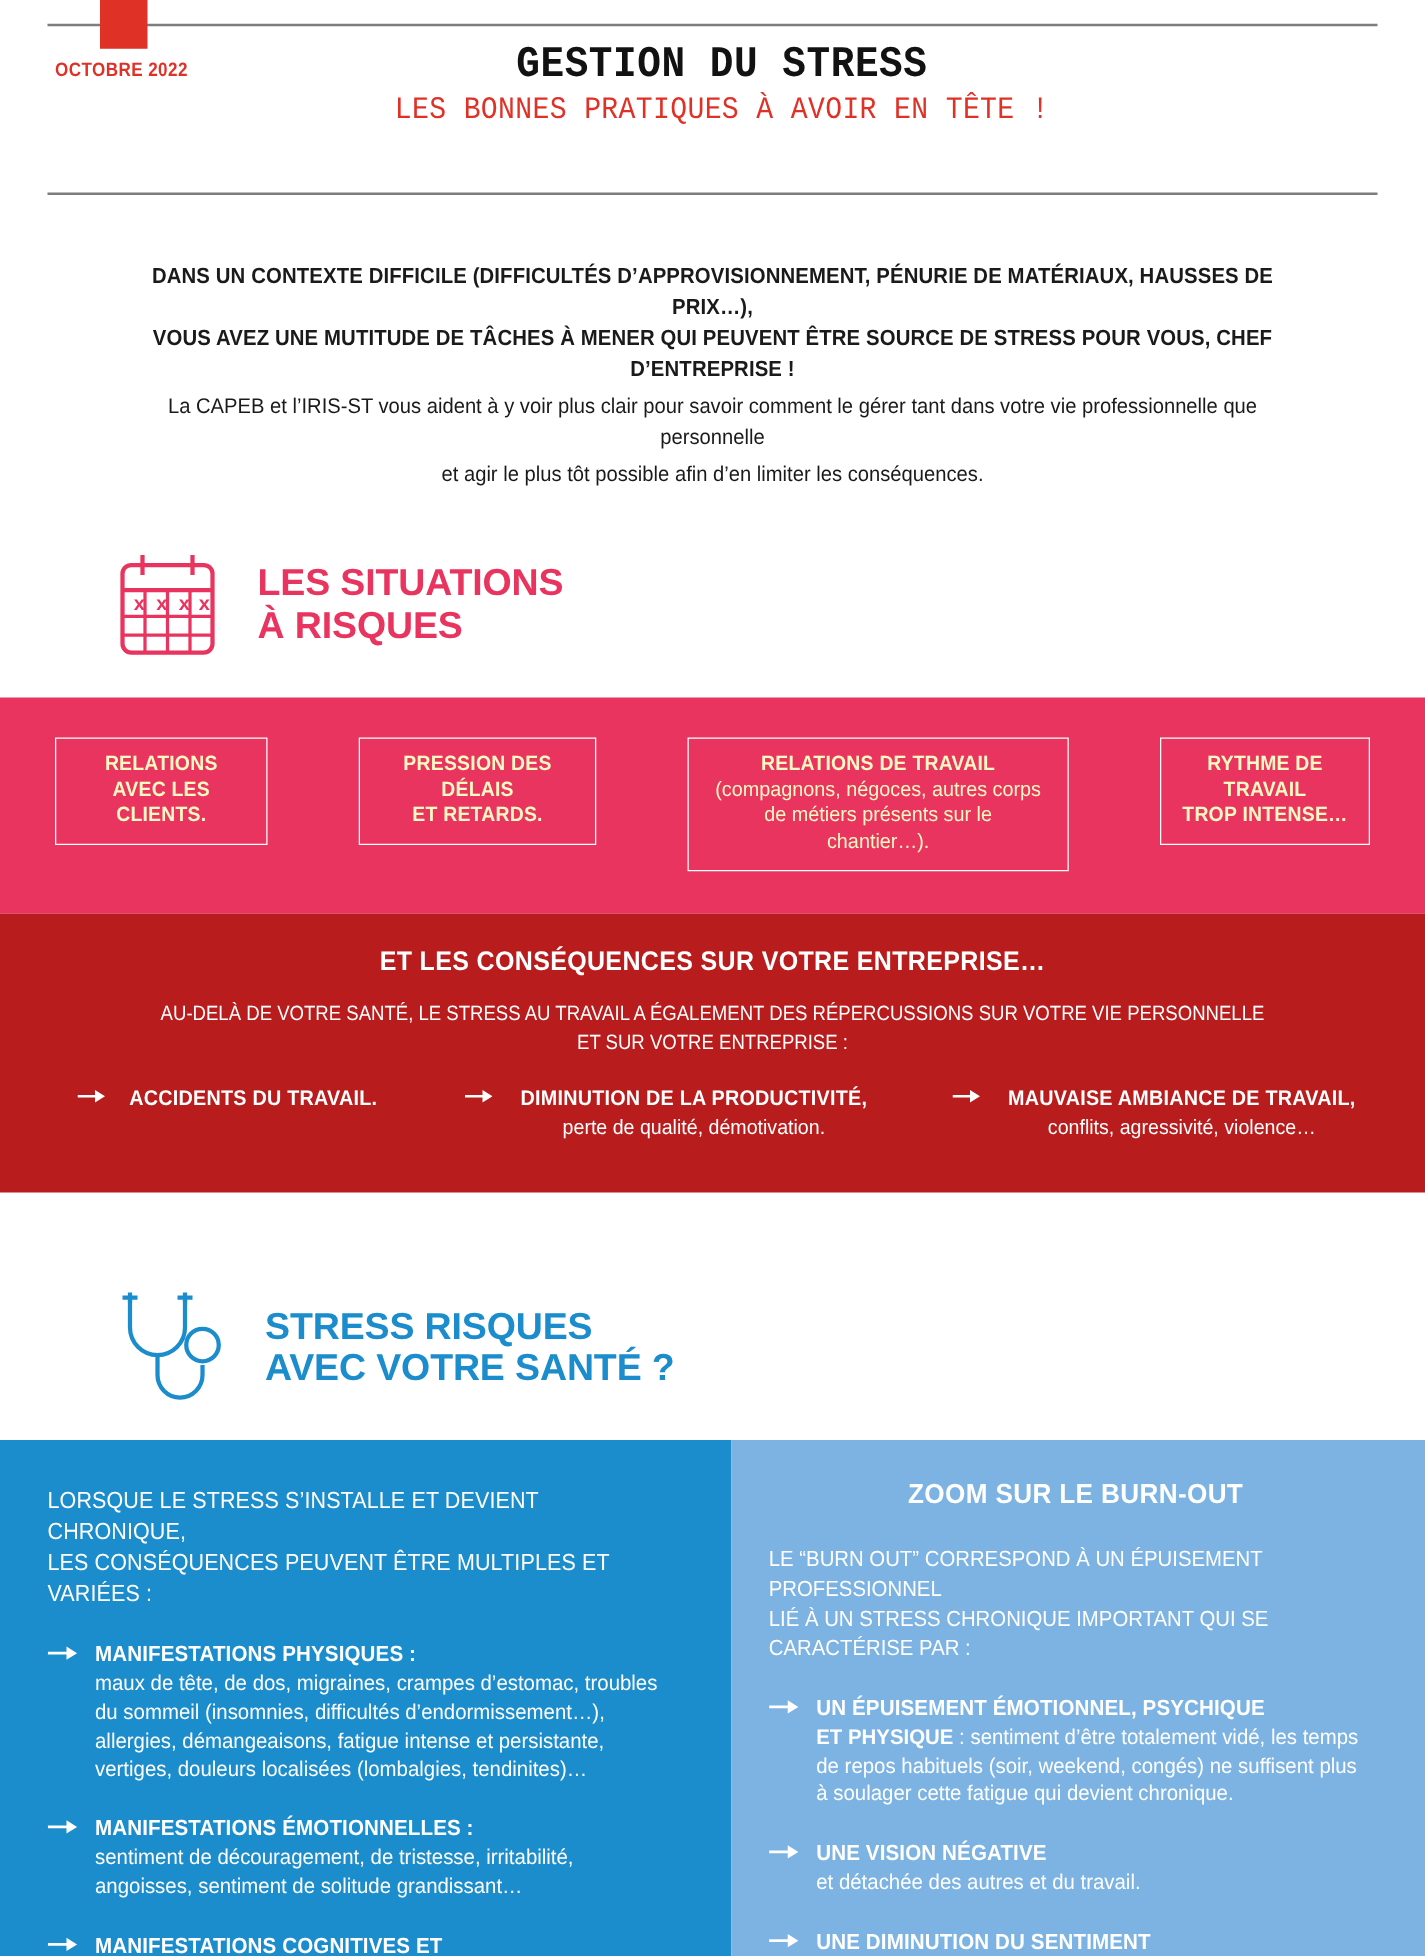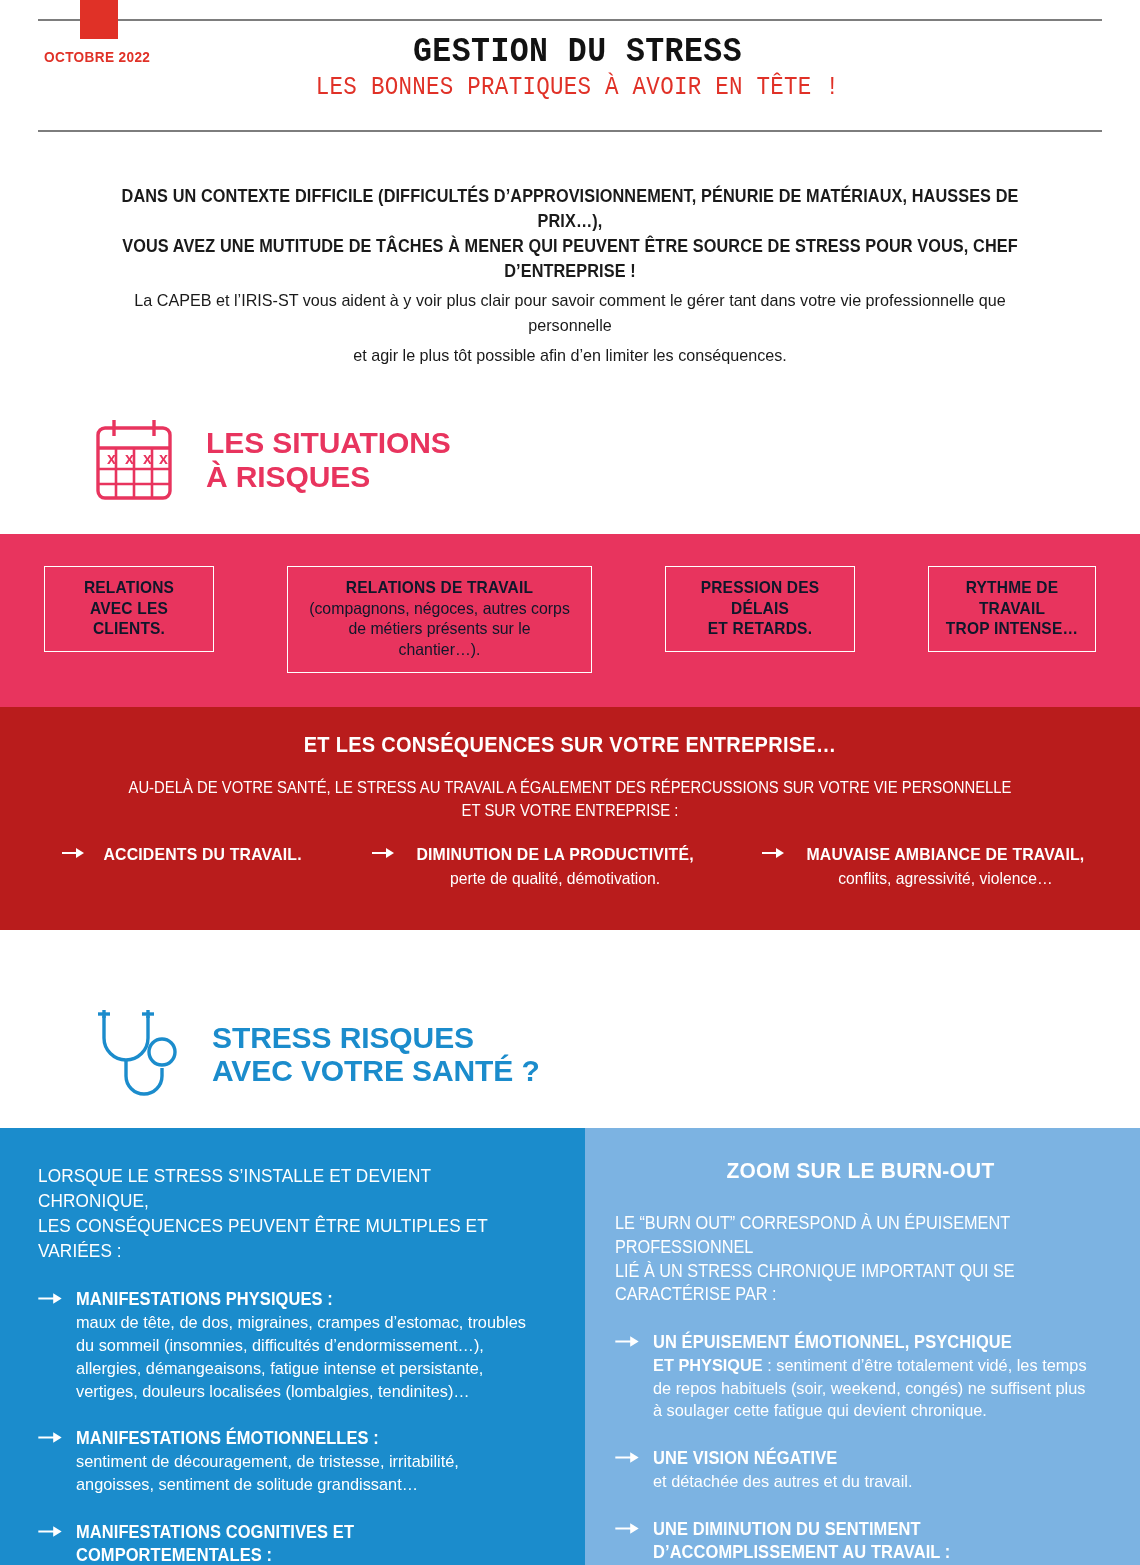--- a/index.html
+++ b/index.html
@@ -9,21 +9,21 @@
     height: 1565px;
     background: #ffffff;
     font-family: "Liberation Sans", sans-serif;
     overflow: hidden;
     position: relative;
   }
 
   
   .header {
     position: relative;
-    height: 132px;
+    height: 156px;
   }
   .red-block {
     position: absolute;
     left: 80px;
     top: 0;
     width: 38px;
     height: 39px;
     background: #e03127;
   }
   .rule-top {
@@ -129,21 +129,21 @@
     padding: 32px 44px 34px 44px;
   }
   .risk-row {
     display: flex;
     align-items: flex-start;
     justify-content: space-between;
     gap: 18px;
   }
   .risk-box {
     border: 1.6px solid #ffffff;
-    color: #0f172a;
+    color: #fef9c3;
     text-align: center;
     padding: 10px 12px 12px 12px;
     line-height: 1.26;
   }
   .risk-box .rb-title {
     font-size: 16.5px;
     font-weight: bold;
     letter-spacing: 0.2px;
     transform: scaleX(0.94);
   }
@@ -329,29 +329,29 @@
 </div>
 
 <div class="risk-banner">
   <div class="risk-row">
 
     <div class="risk-box rb1">
       <div class="rb-title">RELATIONS</div>
       <div class="rb-title">AVEC LES CLIENTS.</div>
     </div>
 
+    <div class="risk-box rb3">
+      <div class="rb-title">PRESSION DES DÉLAIS</div>
+      <div class="rb-title">ET RETARDS.</div>
+    </div>
+
     <div class="risk-box rb2">
       <div class="rb-title">RELATIONS DE TRAVAIL</div>
       <div class="rb-sub">(compagnons, négoces, autres corps</div>
       <div class="rb-sub">de métiers présents sur le chantier…).</div>
-    </div>
-
-    <div class="risk-box rb3">
-      <div class="rb-title">PRESSION DES DÉLAIS</div>
-      <div class="rb-title">ET RETARDS.</div>
     </div>
 
     <div class="risk-box rb4">
       <div class="rb-title">RYTHME DE TRAVAIL</div>
       <div class="rb-title">TROP INTENSE…</div>
     </div>
 
   </div>
 </div>
 

